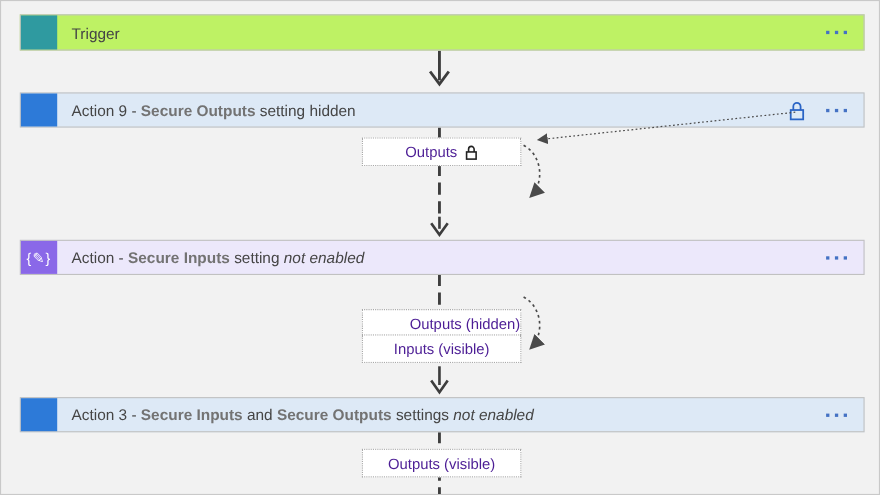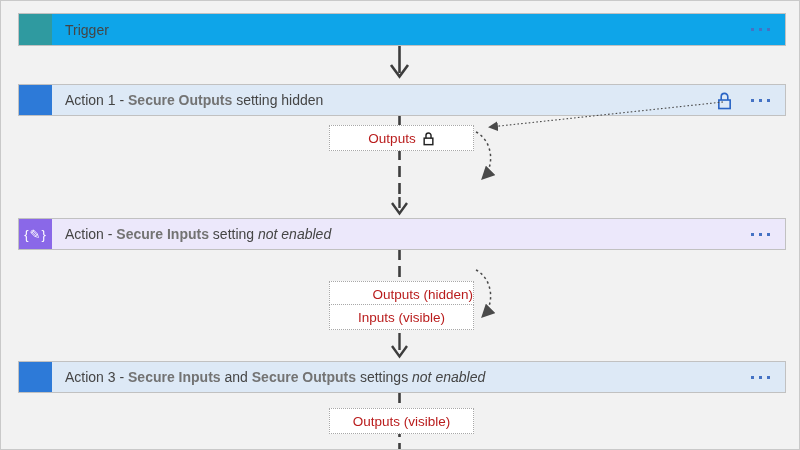--- a/index.html
+++ b/index.html
@@ -25,34 +25,34 @@
   .bar-title{
     display:flex;align-items:center;padding-left:13px;
     font-size:14px;color:#454545;white-space:pre;
   }
   .bar-title b{font-weight:bold;color:#737373;}
   .bar-title i{font-style:italic;}
   .bar-right{margin-left:auto;display:flex;align-items:center;padding-right:13px;gap:16px;}
   .dots{display:flex;gap:5px;align-items:center;cursor:pointer;padding:4px 2px;}
   .dots span{width:3px;height:3px;background:#4472c4;display:block;}
 
-  .bar.trigger{background:#0ea5e9;top:12px;height:33px;}
+  .bar.trigger{background:#bef264;top:12px;height:33px;}
   .bar.trigger .bar-icon{background:#2f9aa0;}
   .bar.action1{background:#dde9f6;top:83px;}
   .bar.action1 .bar-icon{background:#2d7ad8;}
   .bar.compose{background:#ece8fb;top:217px;}
   .bar.compose .bar-icon{background:#8a68e8;}
   .bar.action3{background:#dde9f6;top:360px;}
   .bar.action3 .bar-icon{background:#2d7ad8;}
 
   .databox{
     position:absolute;left:328px;width:145px;height:26px;
     background:#ffffff;border:1px dotted #a8a8a8;box-sizing:border-box;
     display:flex;align-items:center;justify-content:center;gap:6px;
-    font-size:13.5px;color:#b91c1c;z-index:2;white-space:pre;
+    font-size:13.5px;color:#4c1d95;z-index:2;white-space:pre;
   }
   .box-outputs-locked{top:124px;}
   .box-inputs-hidden{top:167px;}
   .box-outputs-hidden{top:280px;justify-content:flex-end;}
   .box-inputs-visible{top:303px;}
   .box-outputs-visible{top:407px;}
 
   .lock-svg{display:block;}
 </style>
 </head>
@@ -94,21 +94,21 @@
           <span></span>
           <span></span>
           <span></span>
         </div>
     </div>
   </div>
 
   <div class="bar action1">
     <div class="bar-icon"></div>
     <div class="bar-title">
-      <span>Action 1 - </span><b>Secure Outputs</b><span> setting hidden</span>
+      <span>Action 9 - </span><b>Secure Outputs</b><span> setting hidden</span>
     </div>
     <div class="bar-right">
       <svg class="lock-svg" width="17" height="19" viewBox="0 0 18 20">
         <path d="M5.5,9.5 V6 a3.5,3.5 0 0 1 7,0 V9.5" fill="none" stroke="#2a64c5" stroke-width="1.7"></path>
         <rect x="3" y="9.5" width="12" height="9" fill="none" stroke="#2a64c5" stroke-width="1.7"></rect>
       </svg>
       <div class="dots">
           <span></span>
           <span></span>
           <span></span>

